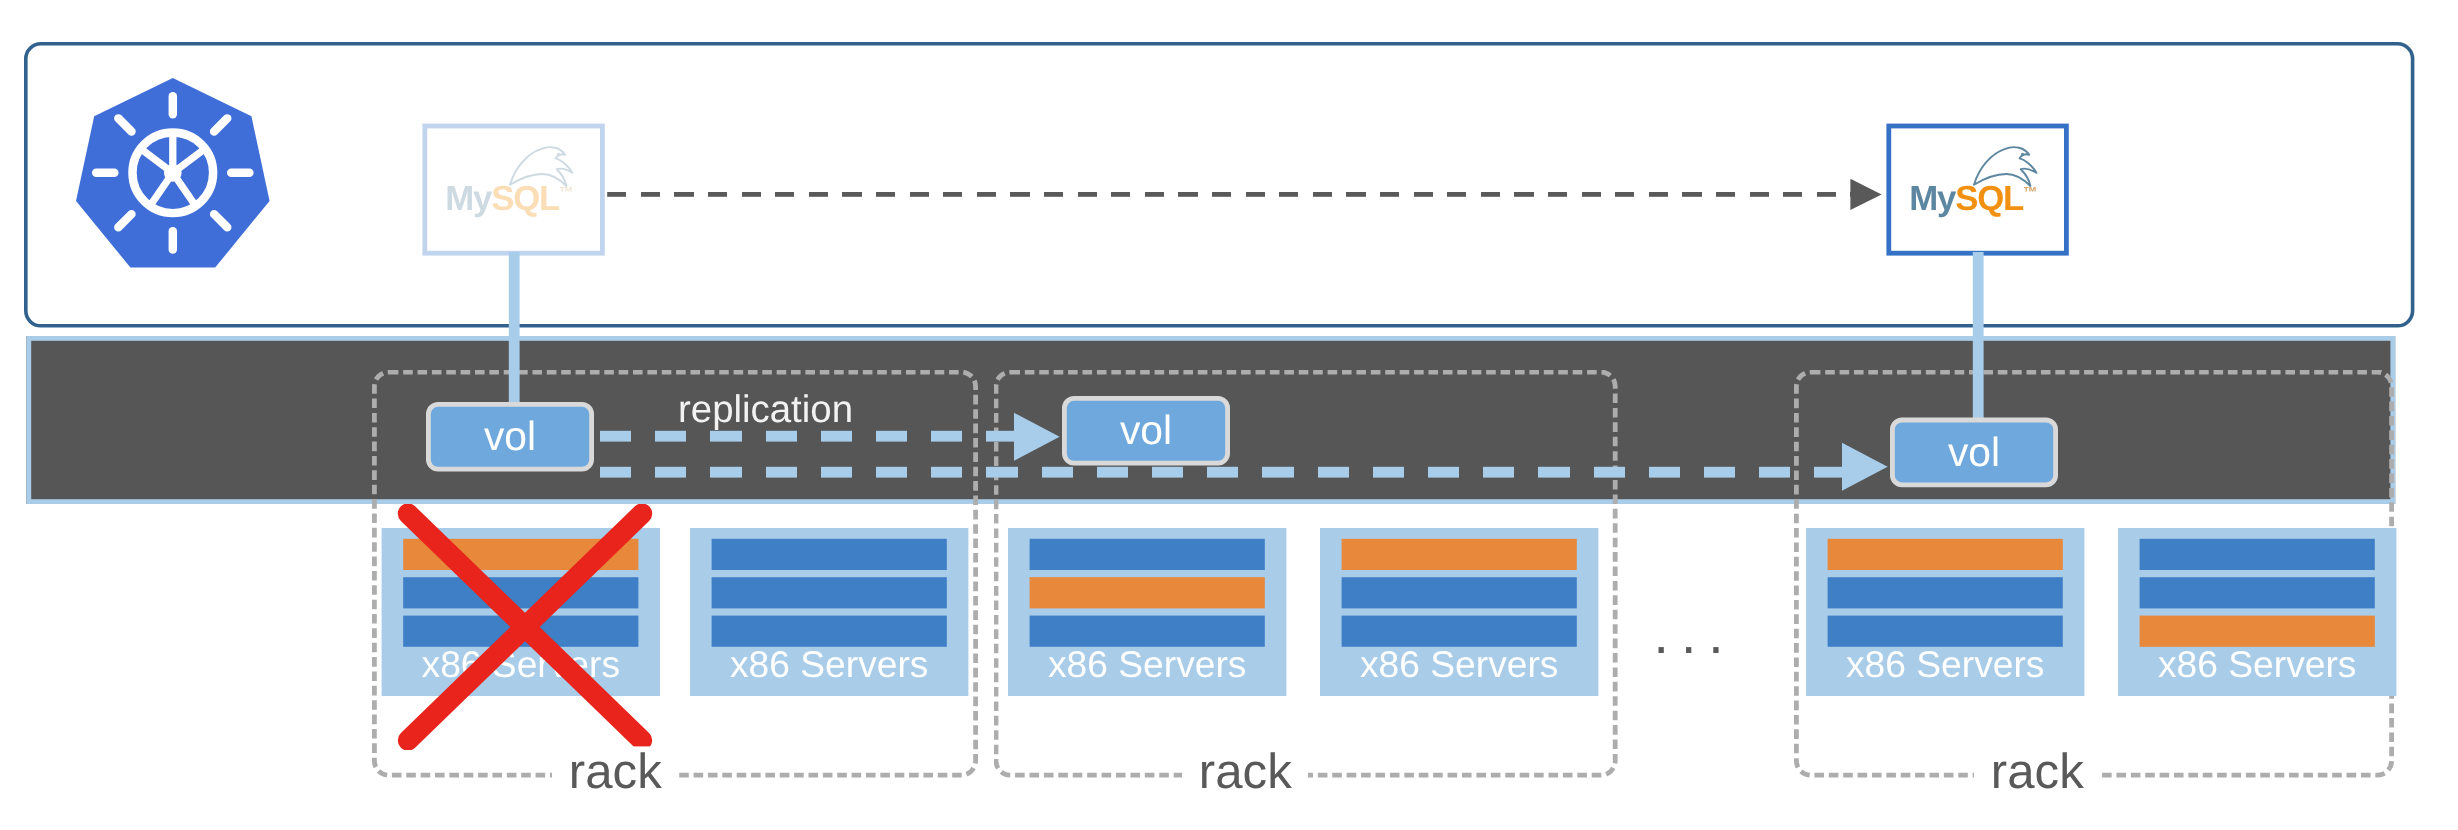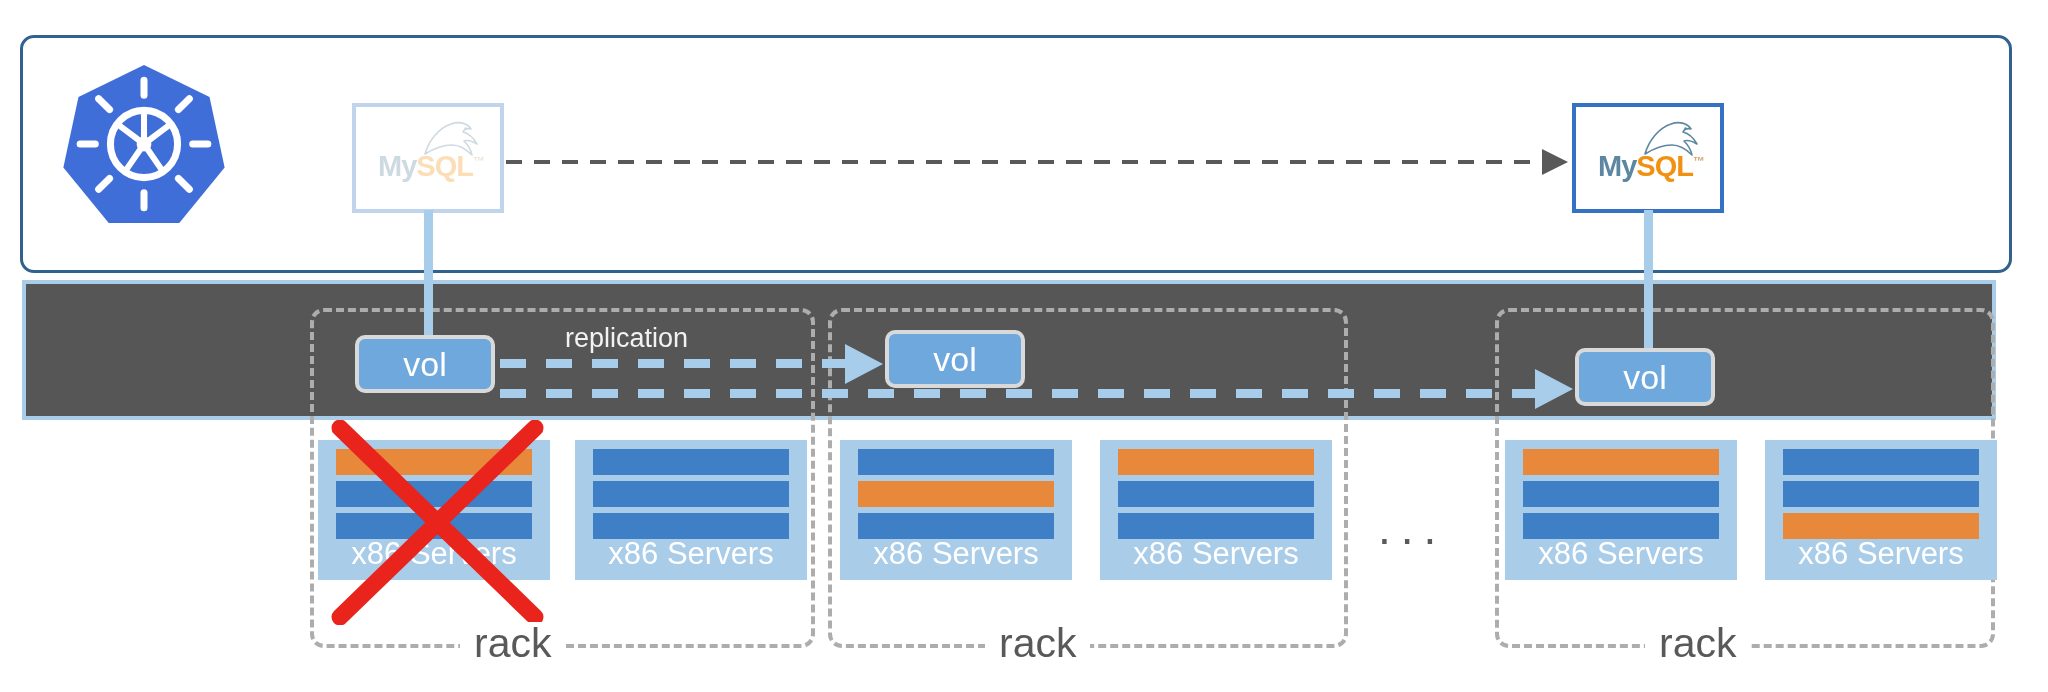--- a/index.html
+++ b/index.html
@@ -26,21 +26,20 @@
     display:flex;align-items:center;justify-content:center;
   }
   #mysql-primary{left:352px;top:103px;width:152px;height:110px;opacity:.30;}
   #mysql-replica{left:1572px;top:103px;width:152px;height:110px;opacity:1;}
   .mysql-logo{position:relative;width:130px;height:92px;}
   .mysql-dolphin{position:absolute;left:58px;top:2px;width:62px;height:44px;}
   .mysql-wordmark{
     position:absolute;left:8px;top:40px;width:120px;
     font-size:29px;font-weight:bold;letter-spacing:-1px;line-height:1;
     white-space:nowrap;
-    text-align:center;
   }
   .mysql-my{color:#5d87a1;}
   .mysql-sql{color:#f29111;}
   .mysql-tm{color:#d5a46a;font-size:12px;vertical-align:super;}
 
   
   .mysql-link{
     position:absolute;left:506px;top:160px;width:1038px;height:4px;
     background:repeating-linear-gradient(to right,#595959 0 16px,transparent 16px 28px);
   }
@@ -97,21 +96,21 @@
   #rep-line-bottom{left:500px;top:389px;width:1058px;}
   .rep-head{
     position:absolute;width:0;height:0;
     border-top:20px solid transparent;border-bottom:20px solid transparent;
     border-left:38px solid #a8cdeb;
   }
   #rep-head-top{left:845px;top:344px;}
   #rep-head-bottom{left:1535px;top:369px;}
   .rep-label{
     position:absolute;left:565px;top:325px;
-    color:#f2f2f2;font-size:27px;line-height:1;white-space:nowrap;
+    color:#f2f2f2;font-size:32px;line-height:1;white-space:nowrap;
   }
 
   
   .server{
     position:absolute;box-sizing:border-box;width:232px;height:140px;
     background:#a9cce8;top:440px;
   }
   #server-1{left:318px;}
   #server-2{left:575px;}
   #server-3{left:840px;}

